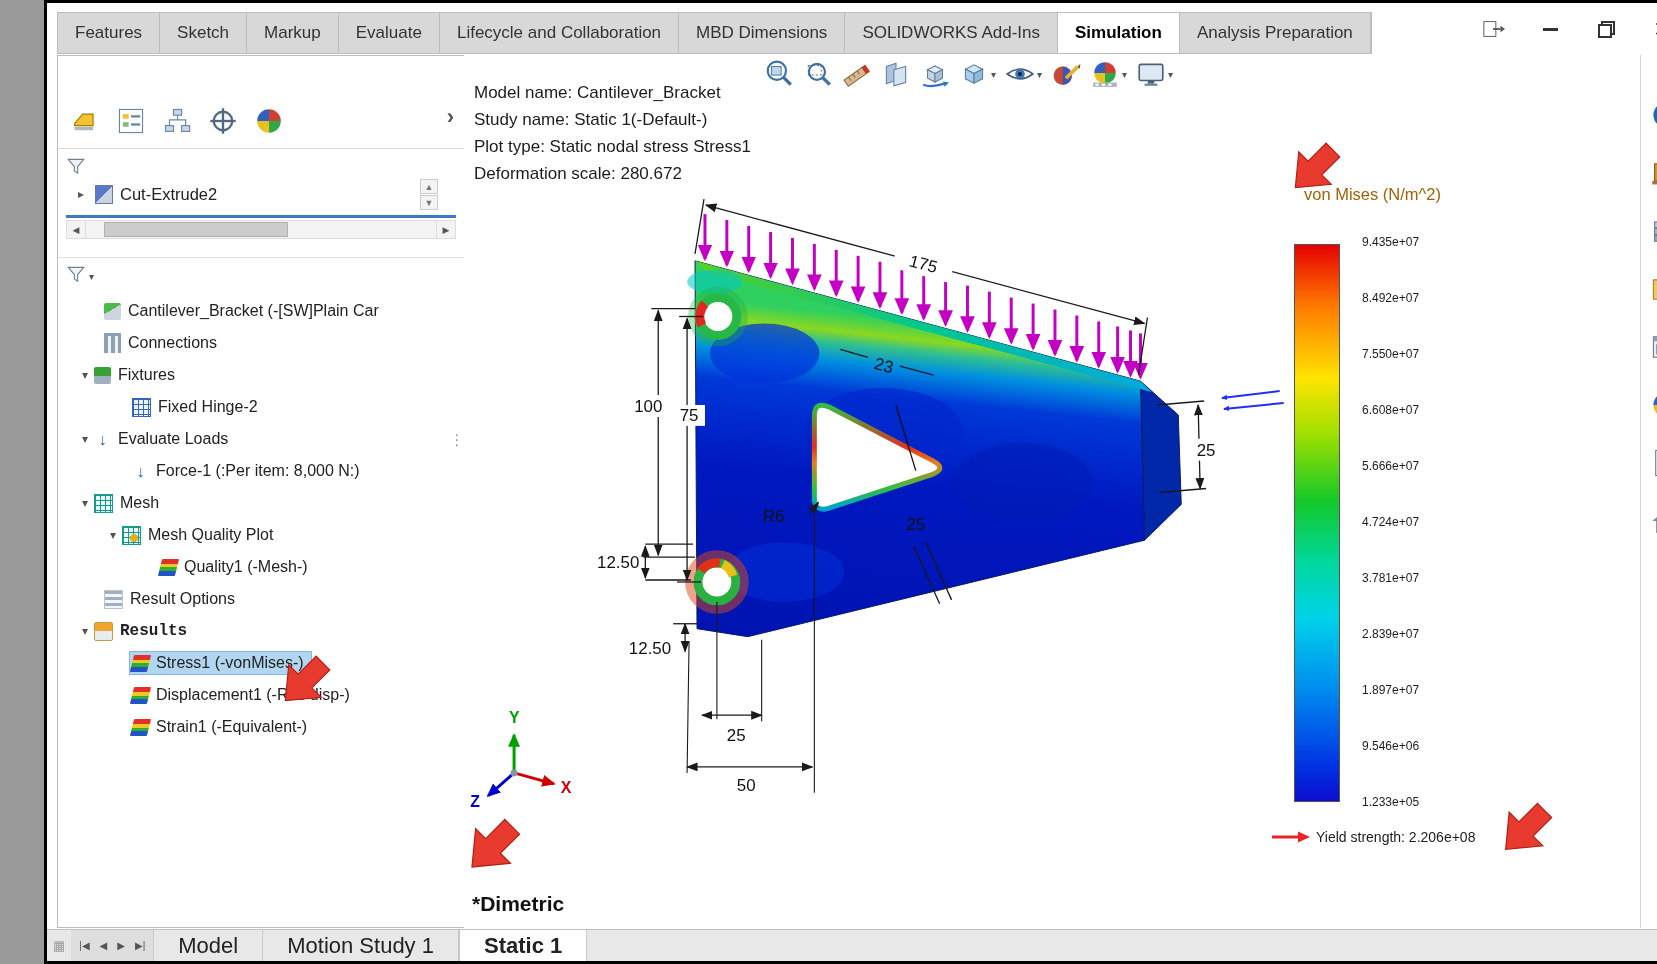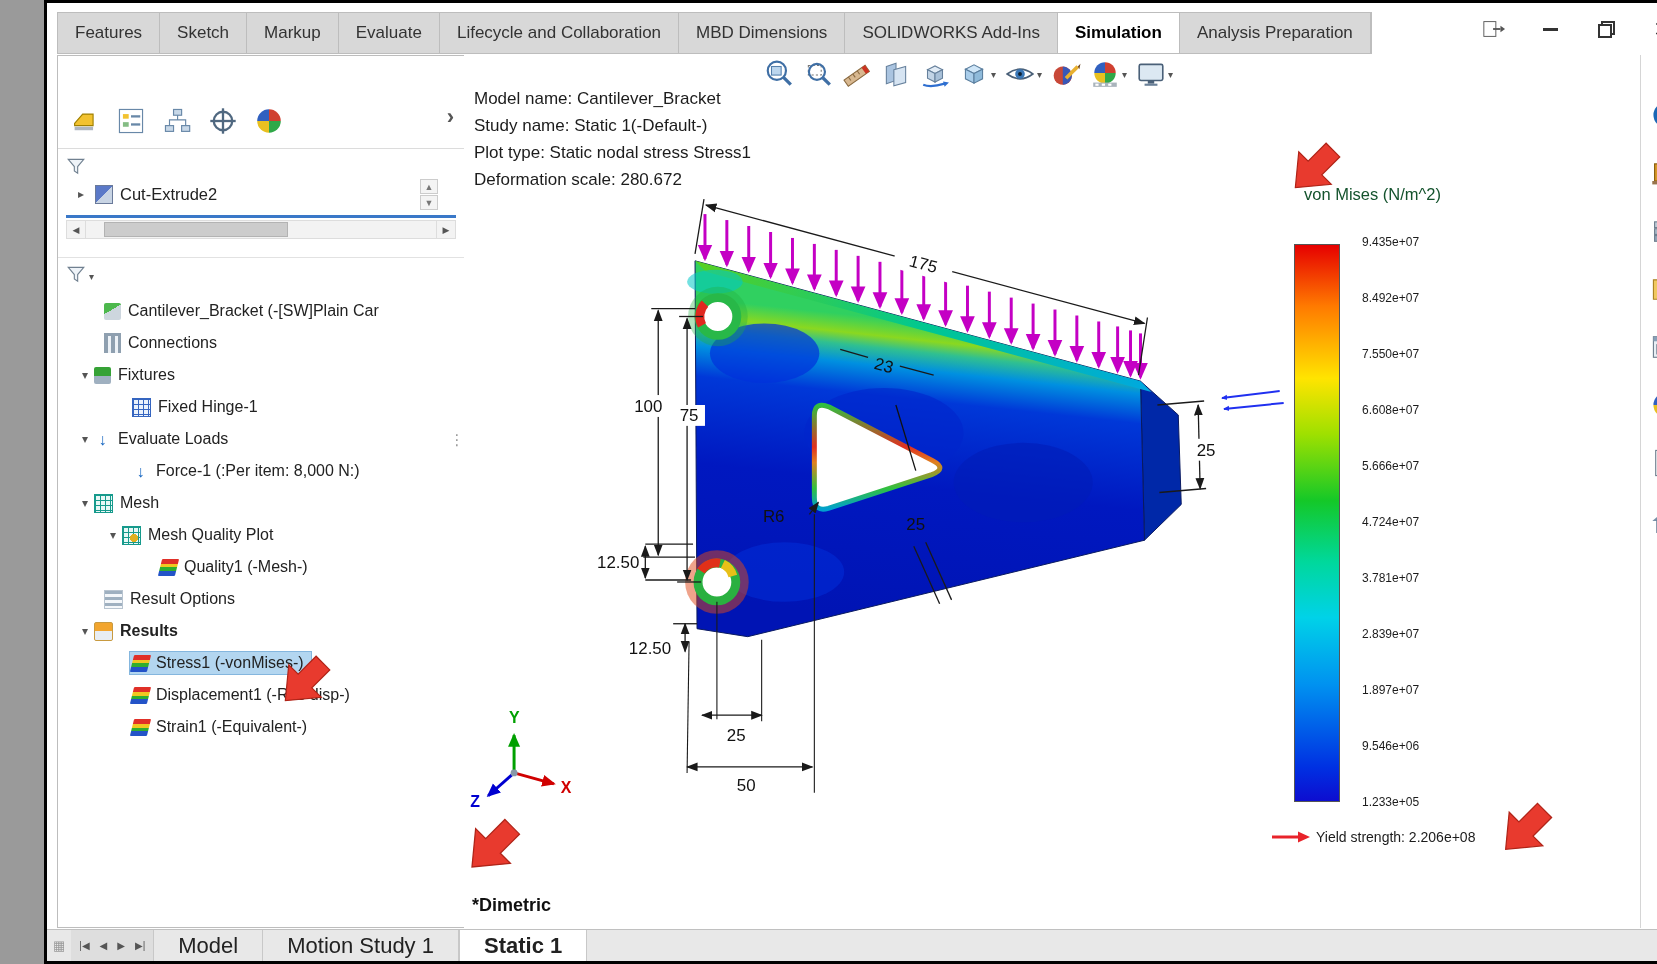--- a/index.html
+++ b/index.html
@@ -42,21 +42,21 @@
   .sc-track{flex:1;position:relative;}
   .sc-thumb{position:absolute;left:5%;width:52%;top:1px;bottom:1px;background:#ccc;border:1px solid #b3b3b3;cursor:pointer;}
   .tree-filter{margin-top:18px;border-top:1px solid #e2e2e2;padding:7px 8px 2px 8px;display:flex;align-items:center;gap:3px;}
   .tf-caret{font-size:10px;color:#555;}
   .tree{position:relative;padding-top:6px;font-size:16px;}
   .trow{height:32px;display:flex;align-items:center;cursor:pointer;white-space:nowrap;}
   .rowbody{display:inline-flex;align-items:center;gap:7px;padding:2px 7px 2px 2px;}
   .i0{padding-left:12px}.i1{padding-left:44px}.i2{padding-left:72px}.i3{padding-left:100px}
   .h1{padding-left:20px}.h2{padding-left:48px}
   .trow.sel .rowbody{background:#b3d6f0;outline:1px solid #84b6de;}
-  .trow.bold .tlabel{font-weight:bold;}
+  .trow.bold .tlabel{font-weight:bold;font-family:Liberation Mono, monospace;}
   .ti{width:17px;height:17px;flex:none;display:inline-block;}
   .ti-study{background:linear-gradient(135deg,#c43c20 0 45%,#9aaabb 45%);border-radius:3px;}
   .ti-part{background:linear-gradient(150deg,#4db84d 0 42%,#cdd6de 42%);border-radius:2px;}
   .ti-conn{background:repeating-linear-gradient(90deg,#8fa0b0 0 4px,#edf2f7 4px 7px);border-top:3px solid #8fa0b0;}
   .ti-fixt{background:linear-gradient(180deg,#36a236 0 55%,#9fb0c0 55%);border-radius:2px;}
   .ti-grid{background-color:#eaf2fc;background-image:linear-gradient(#3565c0 1px,transparent 1px),
     linear-gradient(90deg,#3565c0 1px,transparent 1px);background-size:5px 5px;border:1px solid #3565c0;}
   .ti-mesh{background-color:#e8f8f6;background-image:linear-gradient(#169a8c 1px,transparent 1px),
     linear-gradient(90deg,#169a8c 1px,transparent 1px);background-size:5px 5px;border:1px solid #169a8c;}
   .ti-meshq{background-color:#e8f8f6;background-image:radial-gradient(circle at 64% 64%,#e0b020 0 4px,transparent 4px),
@@ -65,28 +65,28 @@
   .ti-char{width:17px;text-align:center;font-weight:bold;font-size:16px;line-height:17px;color:#1565c0;flex:none;}
   .ti-plot{background:linear-gradient(180deg,#e03028 0 30%,#f0c820 30% 50%,#2fae2f 50% 72%,#2353c8 72%);
     transform:skewX(-14deg);border-radius:1px;}
   .ti-ropt{background:repeating-linear-gradient(180deg,#9fb0c0 0 3px,#f4f7fa 3px 6px);border:1px solid #b8c4d0;}
   .ti-results{background:linear-gradient(180deg,#f2a52e 0 45%,#e8edf2 45%);border:1px solid #c89a40;border-radius:2px;}
   .pane-splitter{position:absolute;right:1px;top:352px;width:12px;height:64px;color:#999;font-size:15px;
     display:flex;flex-direction:column;align-items:center;justify-content:center;cursor:pointer;}
   
   .viewport{position:absolute;top:52px;left:417px;right:62px;bottom:33px;background:#fff;}
   .model-svg{position:absolute;left:0;top:0;width:100%;height:100%;}
-  .model-info{position:absolute;left:10px;top:30px;font-size:17px;line-height:27px;color:#1c1c1c;}
+  .model-info{position:absolute;left:10px;top:24px;font-size:17px;line-height:27px;color:#1c1c1c;}
   .hud{position:absolute;left:300px;top:4px;display:flex;align-items:center;gap:9px;}
   .hud-btn{display:flex;align-items:center;cursor:pointer;}
   .hud-caret{font-size:10px;color:#555;margin-left:2px;}
-  .view-label{position:absolute;left:8px;bottom:12px;font-weight:bold;font-size:18px;color:#111;}
+  .view-label{position:absolute;left:8px;bottom:12px;font-weight:bold;font-size:21px;color:#111;}
   
   .legend{position:absolute;left:830px;top:126px;width:280px;}
-  .legend-title{font-size:16.5px;color:#14532d;margin:4px 0 40px 10px;}
+  .legend-title{font-size:16.5px;color:#a16207;margin:4px 0 40px 10px;}
   .legend-body{display:flex;}
   .legend-bar{width:44px;height:556px;border:1px solid #555;
     background:linear-gradient(180deg,#e60000 0%,#ff7a00 11%,#ffe400 24%,#9fe000 34%,#14c828 46%,
       #00d89c 57%,#00d2e8 67%,#0092f0 79%,#0030e2 94%,#0d0dd0 100%);}
   .legend-ticks{display:flex;flex-direction:column;justify-content:space-between;height:574px;
     margin:-9px 0 0 22px;font-size:12px;color:#1c1c1c;}
   .yield-row{position:absolute;left:806px;top:774px;display:flex;align-items:center;gap:6px;
     font-size:14px;color:#1c1c1c;}
   
   .red-arrow{position:absolute;z-index:9;transform:rotate(45deg);}
@@ -231,21 +231,21 @@
       <div class="trow h1">
           <span class="exp">▾</span>
           <span class="rowbody">
             <span class="ti ti-fixt"></span>
             <span class="tlabel">Fixtures</span>
           </span>
         </div>
       <div class="trow i2">
           <span class="rowbody">
             <span class="ti ti-grid"></span>
-            <span class="tlabel">Fixed Hinge-1</span>
+            <span class="tlabel">Fixed Hinge-2</span>
           </span>
         </div>
       <div class="trow h1">
           <span class="exp">▾</span>
           <span class="rowbody">
             <span class="ti-char">↓</span>
             <span class="tlabel">Evaluate Loads</span>
           </span>
         </div>
       <div class="trow i2">

